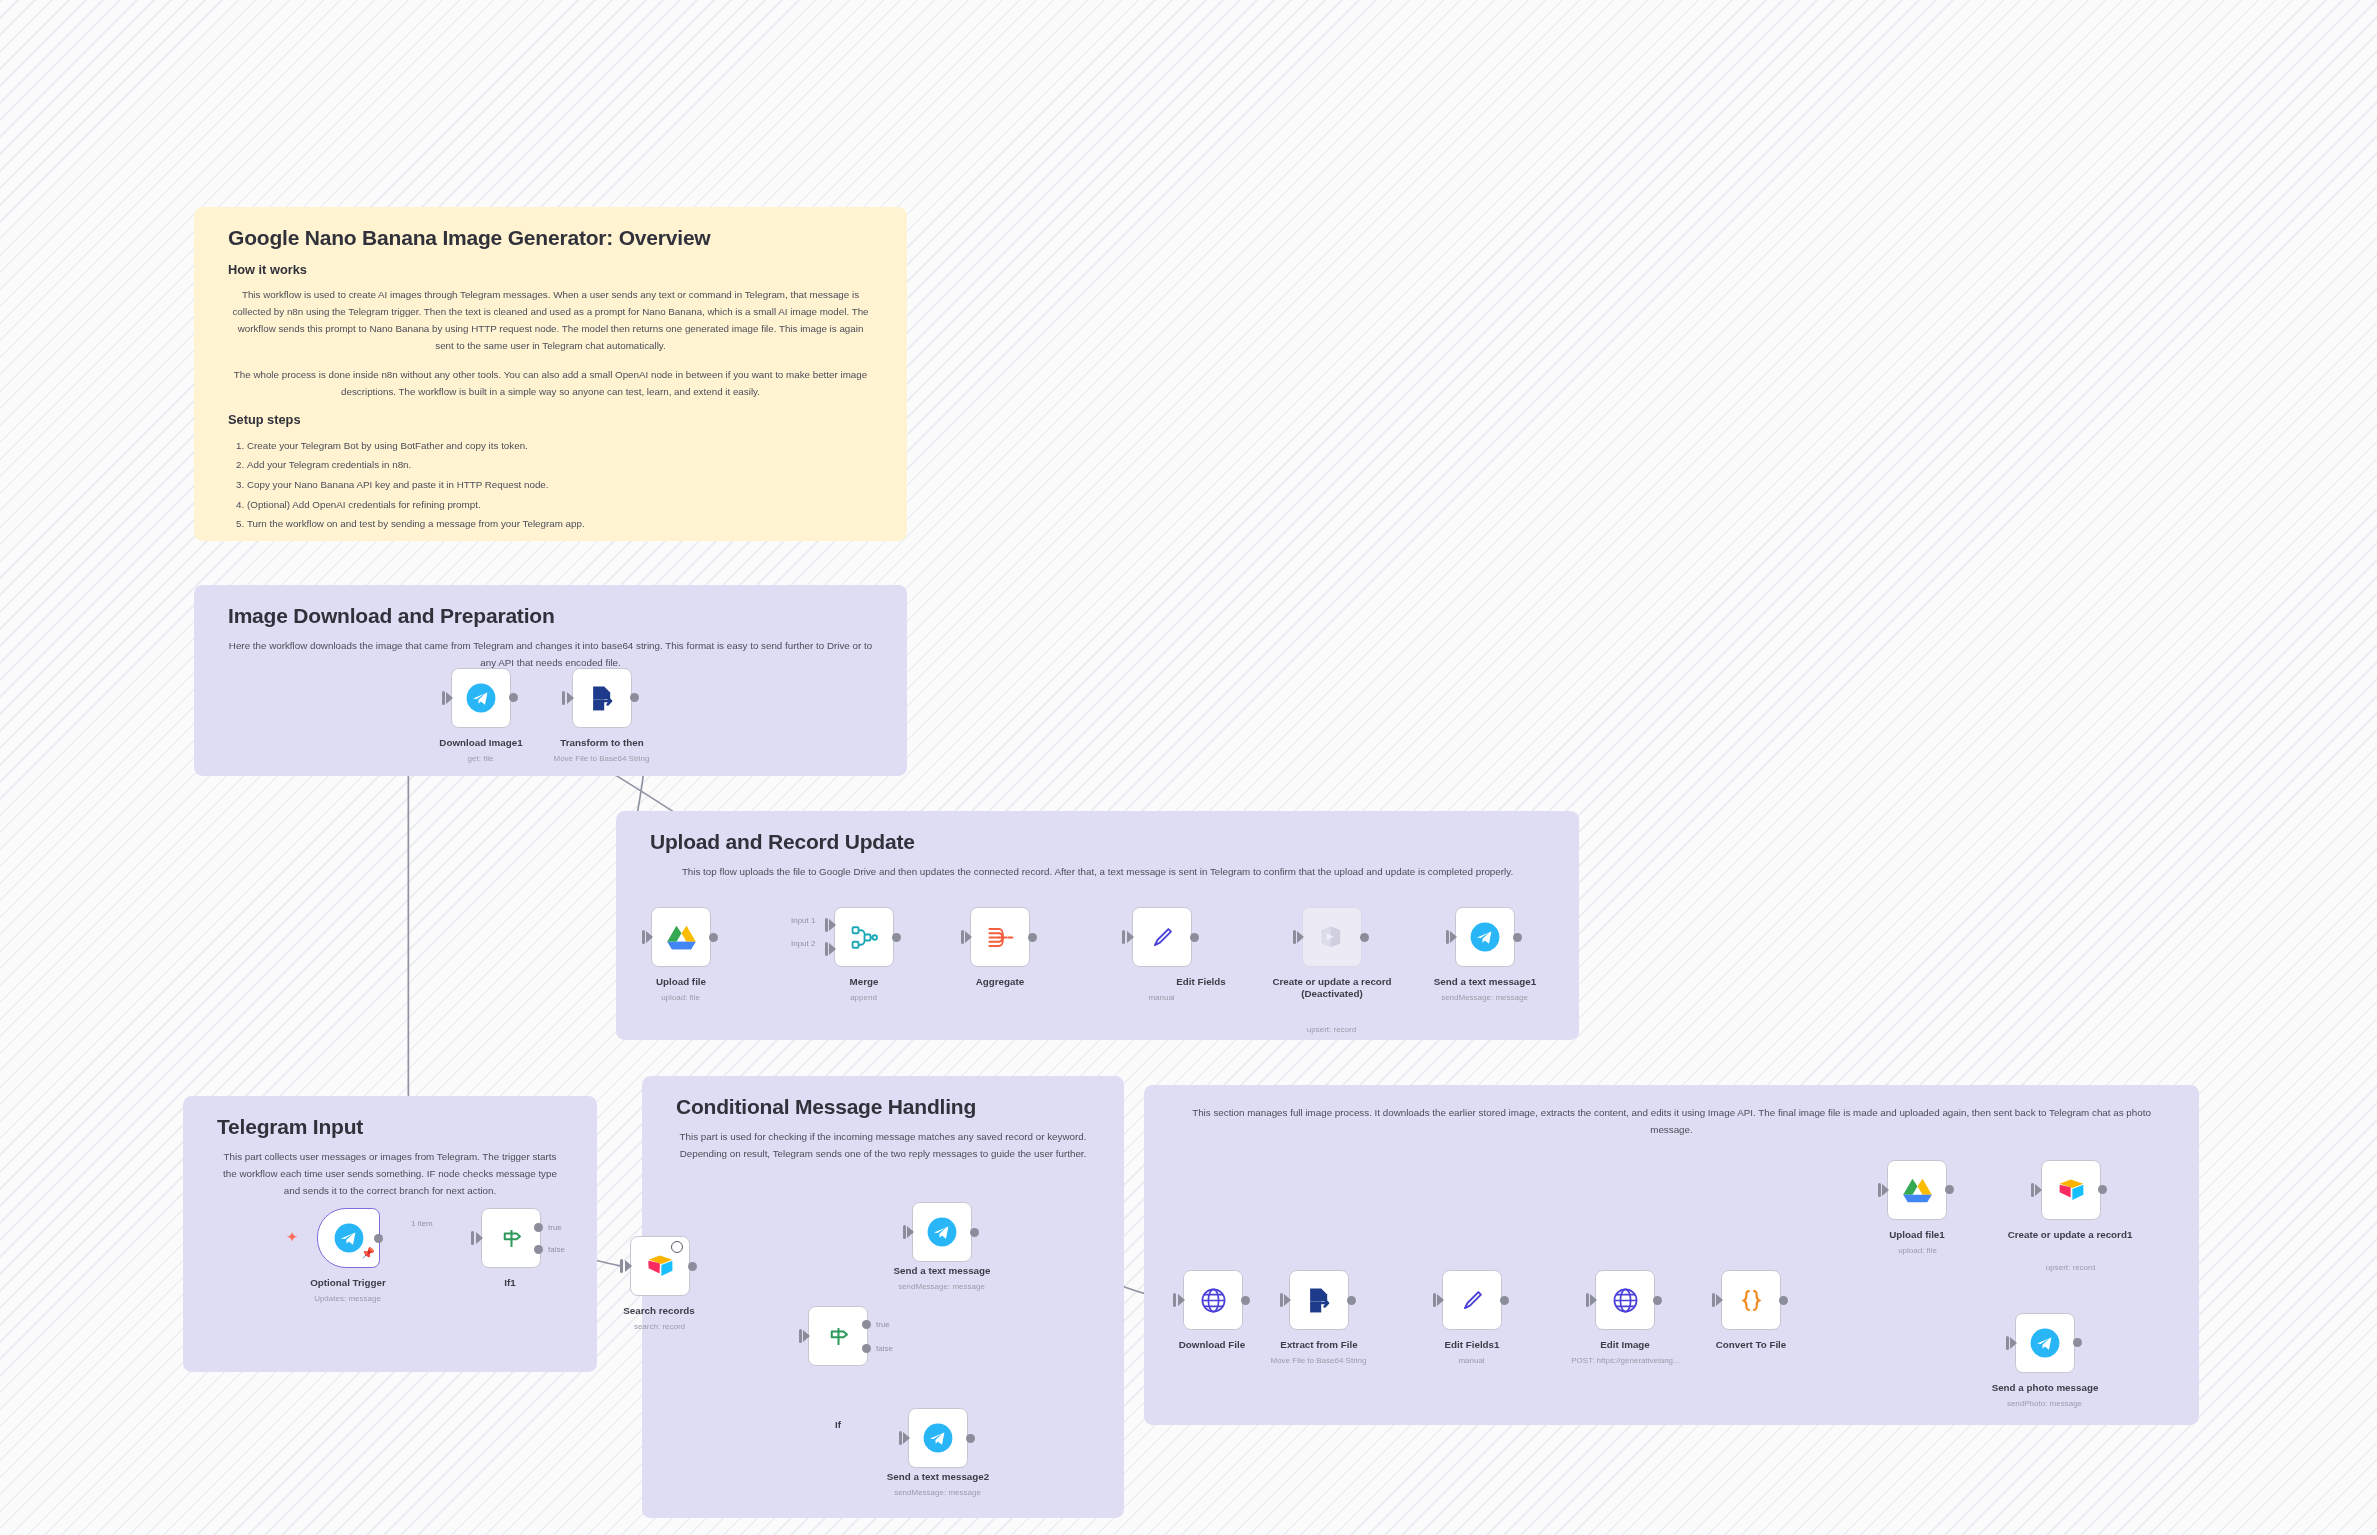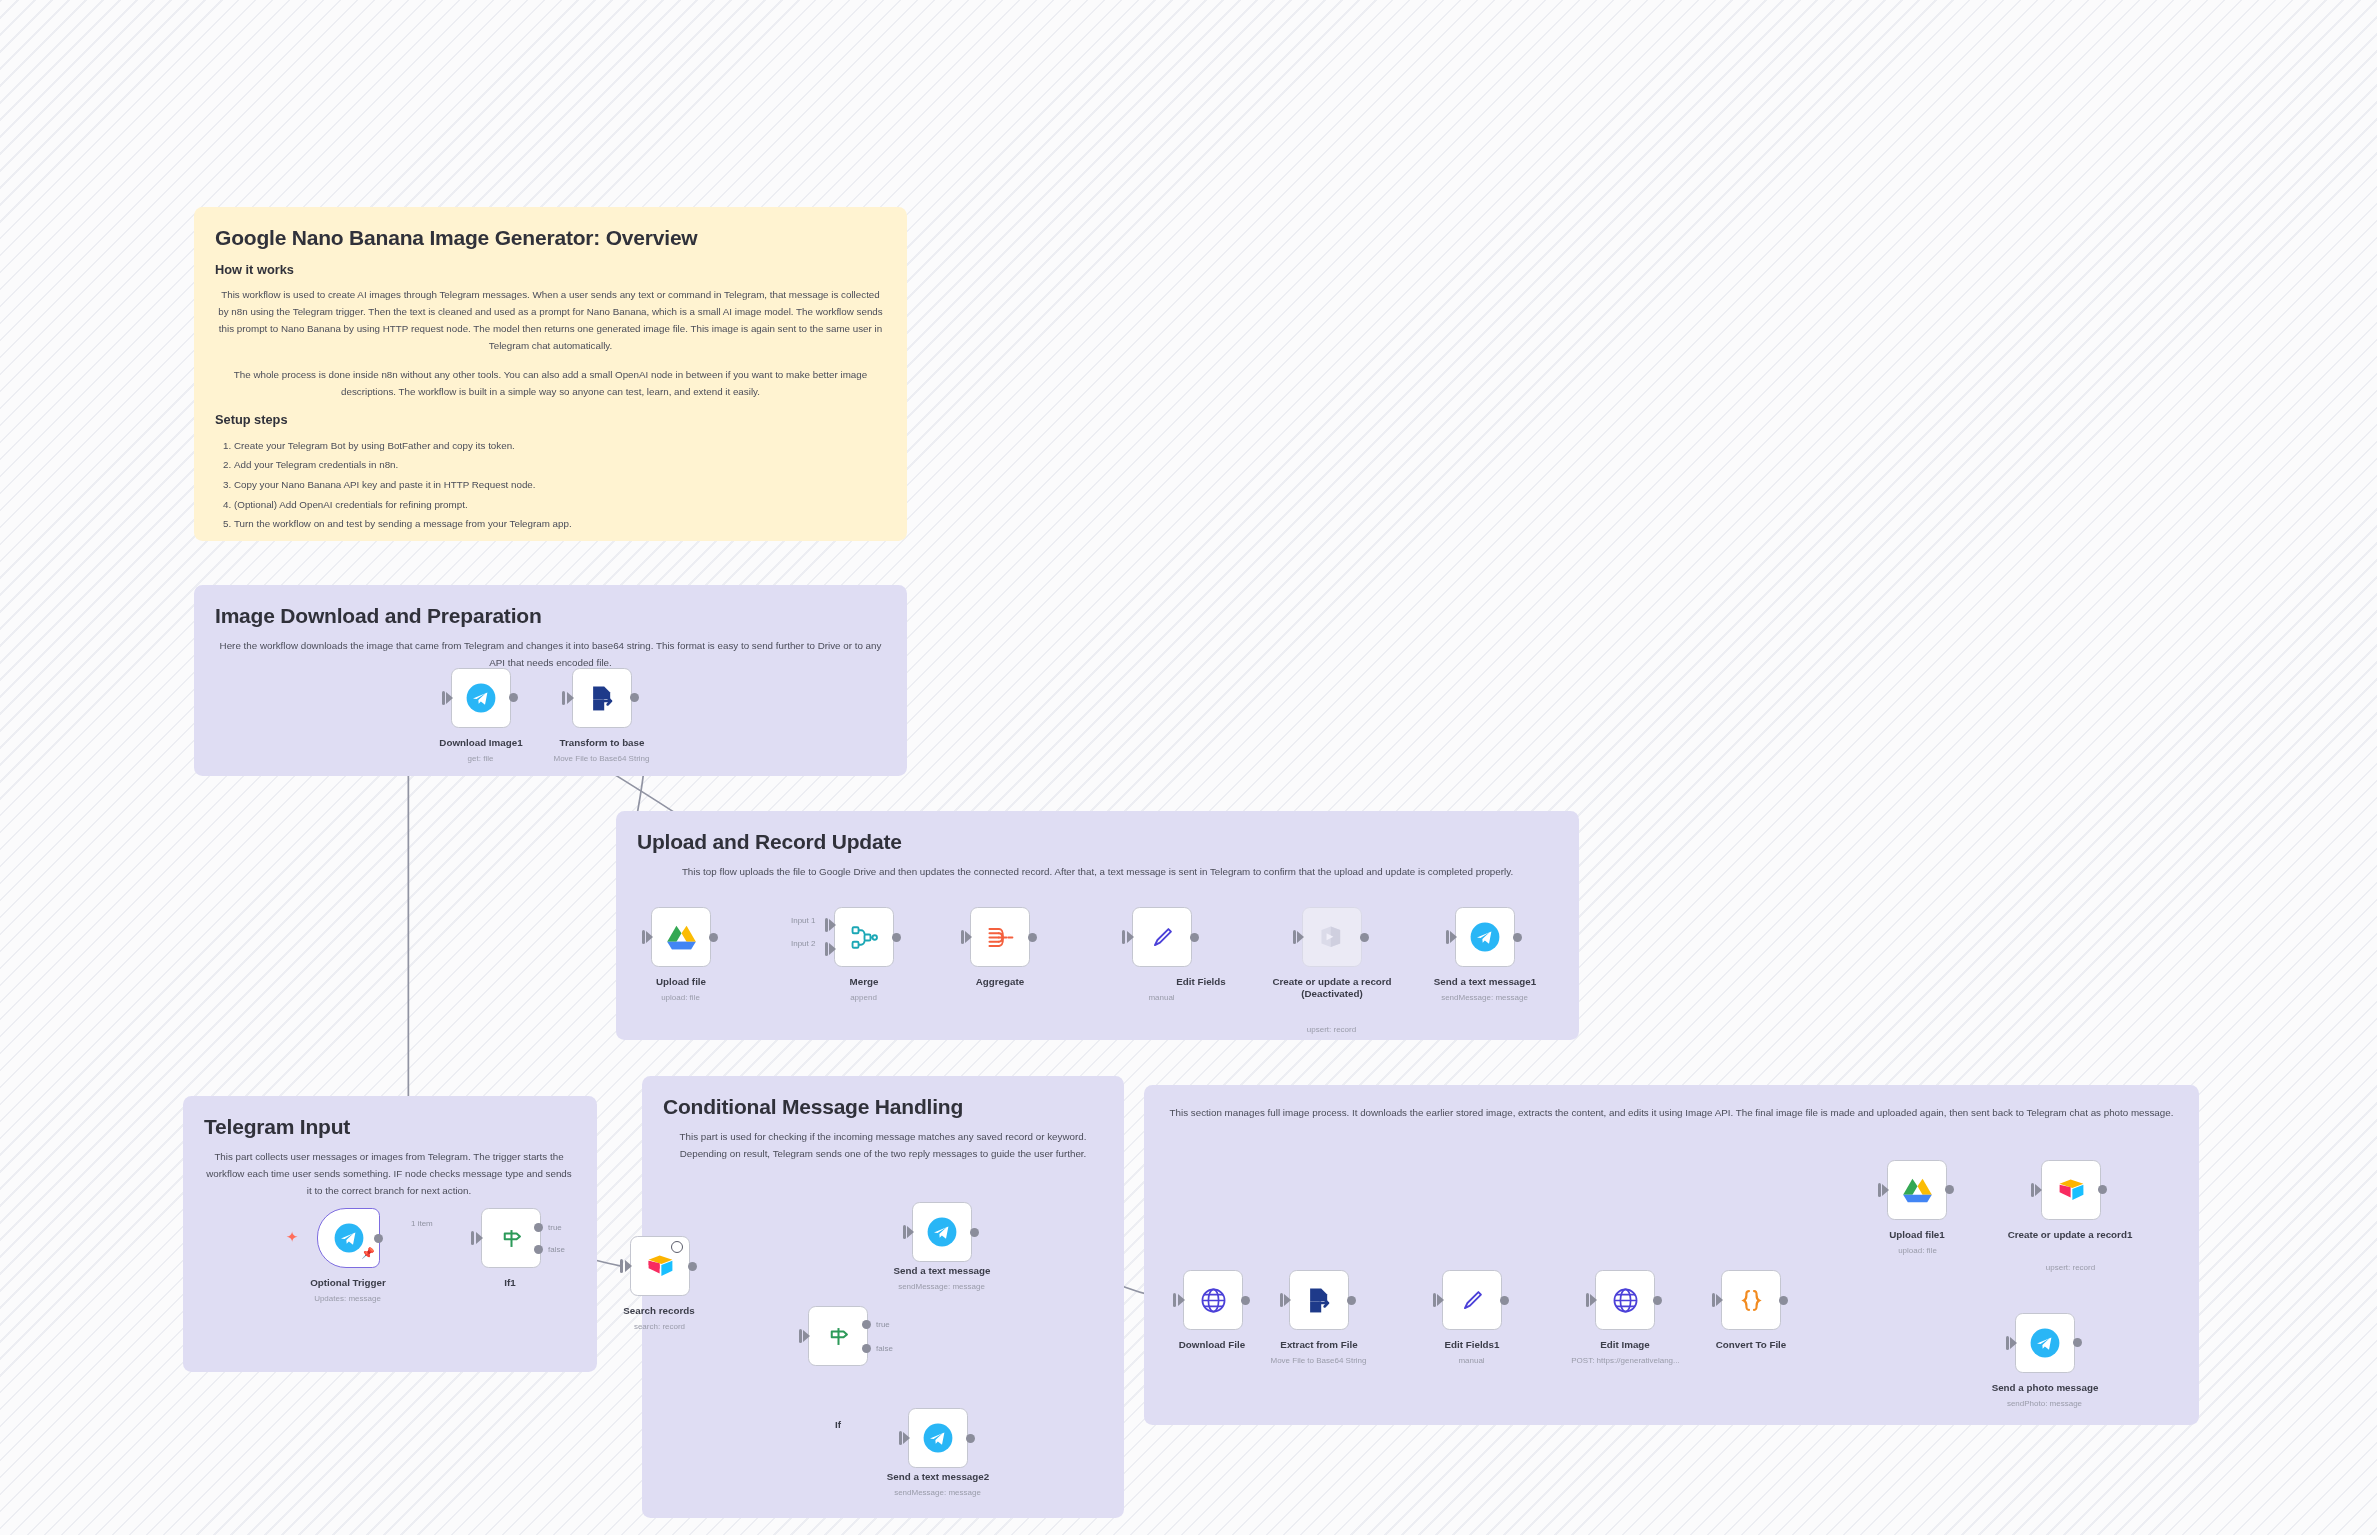--- a/index.html
+++ b/index.html
@@ -10,21 +10,21 @@
     background-image:repeating-linear-gradient(135deg,
         rgba(225,227,235,0.55) 0px,
         rgba(225,227,235,0.55) 1.7px,
         rgba(255,255,255,0) 1.7px,
         rgba(255,255,255,0) 12px);
   }
   #canvas{position:absolute;inset:0;}
 
   
   .sticky{position:absolute;border-radius:8.5px;box-sizing:border-box;
-          padding:19px 21px;overflow:hidden;}
+          padding:19px 34px;overflow:hidden;}
   .sticky.yellow{background:#fff3d1;}
   .sticky.purple{background:#dfddf3;}
   .sticky h2{margin:0 0 8.5px 0;font-size:21px;font-weight:700;color:#30313a;letter-spacing:-0.2px;}
   .sticky h3{margin:12px 0 8.5px 0;font-size:12.8px;font-weight:700;color:#30313a;}
   .sticky p{margin:0 0 12px 0;font-size:9.8px;line-height:1.75;color:#4b4d59;text-align:center;}
   .sticky ol{margin:5.1px 0 0 0;padding-left:19px;}
   .sticky ol li{font-size:9.8px;line-height:2.0;color:#4b4d59;}
 
   
   .node{position:absolute;width:60px;height:60px;border-radius:7.7px;
@@ -166,21 +166,21 @@
       <svg width="29" height="29" viewBox="0 0 34 34">
           <path d="M6 3h13l7 7v8H6z" fill="#1e3a8a"></path>
           <path d="M6 18h13v13H6z" fill="#1e3a8a"></path>
           <path d="M17 20h10m0 0l-4-4m4 4l-4 4" stroke="#1e3a8a" stroke-width="3" fill="none" stroke-linecap="round"></path>
         </svg>
     </span>
   </div>
   <div class="inbar" style="left:562px;top:691px;"></div>
   <div class="inarrow" style="left:567px;top:692px;"></div>
   <div class="dot" style="left:630px;top:693px;"></div>
-  <div class="nlabel" style="left:517px;top:737px;">Transform to base</div>
+  <div class="nlabel" style="left:517px;top:737px;">Transform to then</div>
   <div class="nsub" style="left:508px;top:754px;">Move File to Base64 String</div>
 
   <div class="node" style="left:651px;top:907px;">
     <span>
       <svg width="31" height="27" viewBox="0 0 36 32">
           <path d="M12 2h12l-6 10z" fill="#fff"></path>
           <path d="M12 2L1 21h11l6-10z" fill="#34a853"></path>
           <path d="M24 2l11 19H24l-6-10z" fill="#fbbc04"></path>
           <path d="M1 21l5.5 9h23L35 21z" fill="#4285f4"></path>
           <path d="M6.5 30L12 21h12l5.5 9z" fill="#4285f4"></path>

